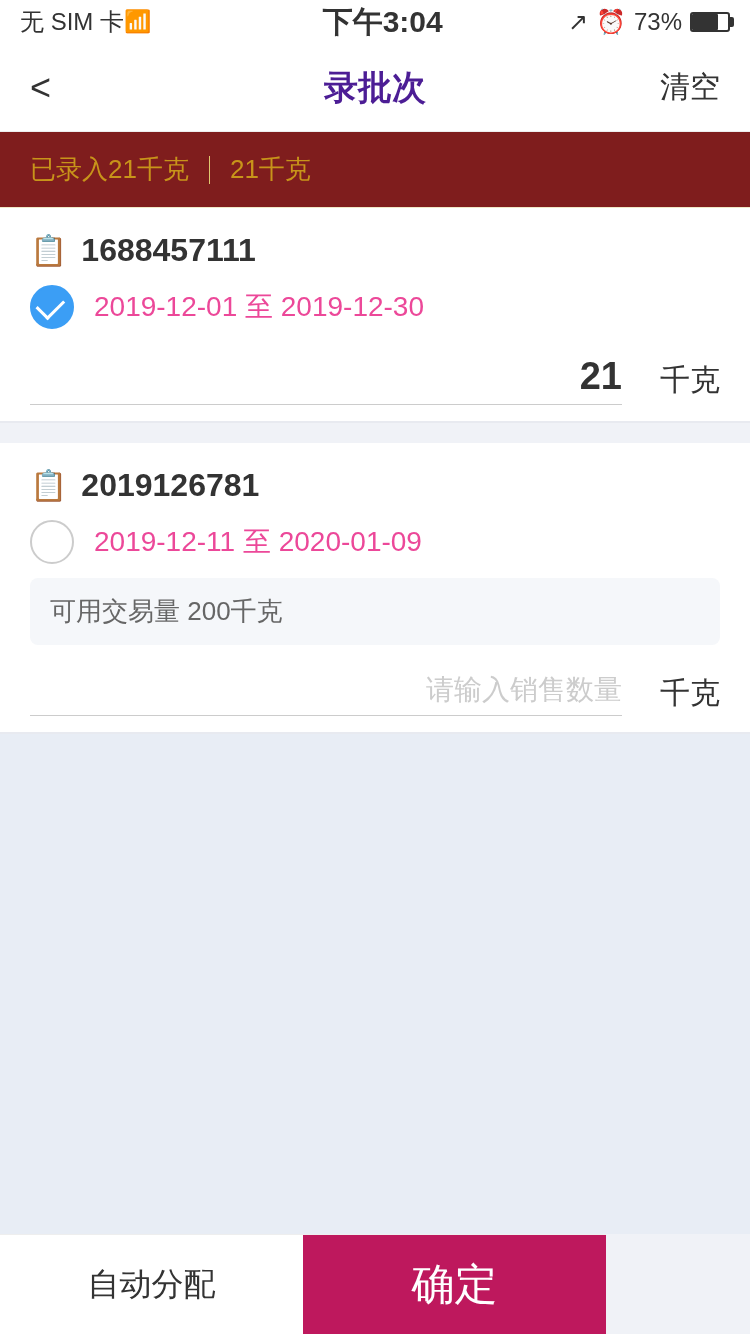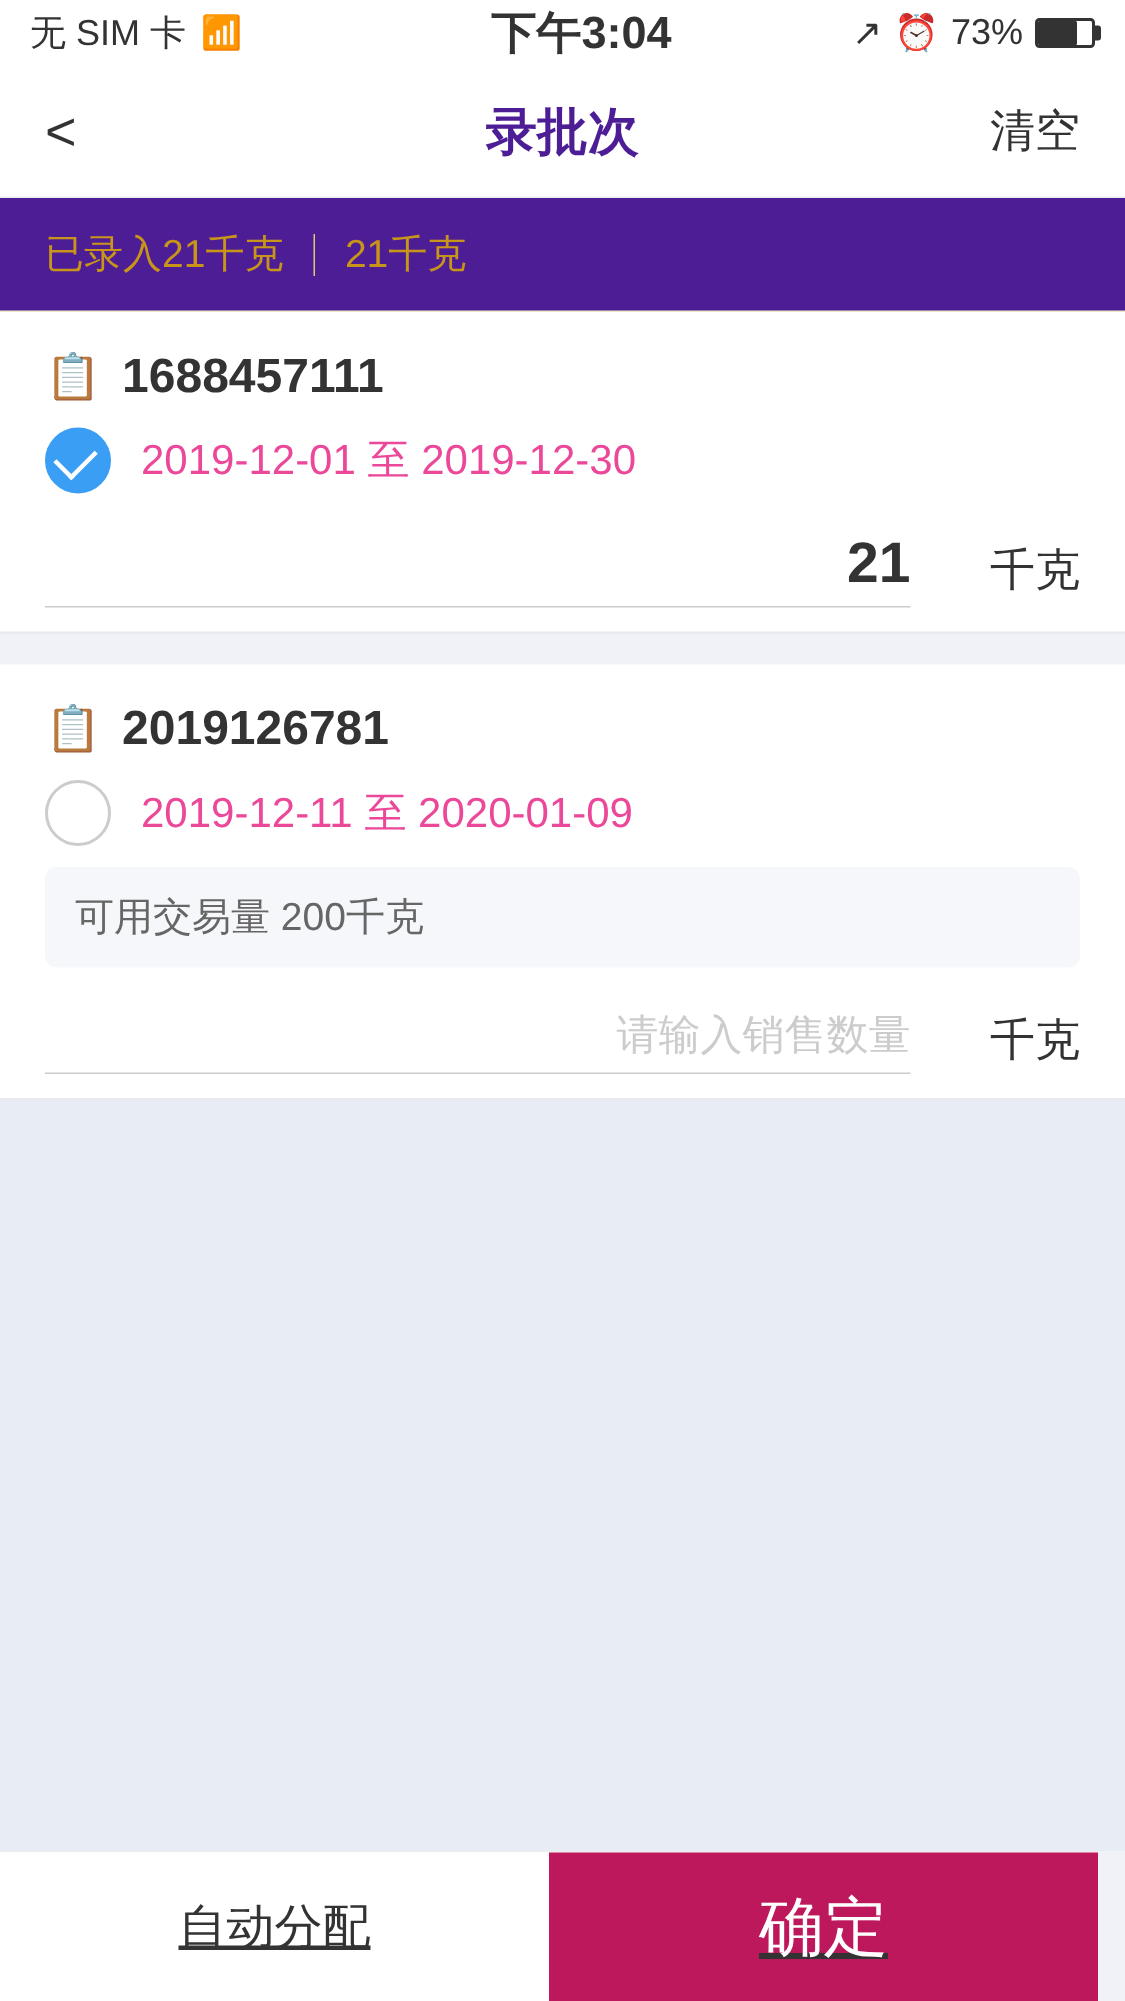--- a/index.html
+++ b/index.html
@@ -17,21 +17,21 @@
     .status-bar {
       height: 44px;
       background: #fff;
       display: flex;
       align-items: center;
       justify-content: space-between;
       padding: 0 20px;
       font-size: 24px;
       font-weight: 500;
     }
-    .status-left { display: flex; align-items: center; gap: 10px; }
+    .status-left { display: flex; align-items: center; }
     .status-center { font-size: 30px; font-weight: 600; margin-left: 46px; }
     .status-right { display: flex; align-items: center; gap: 8px; font-size: 24px; }
     .battery-icon {
       width: 40px; height: 20px; border: 2px solid #333; border-radius: 3px;
       position: relative; display: inline-block;
     }
     .battery-icon::after {
       content: ''; position: absolute; right: -6px; top: 50%;
       transform: translateY(-50%);
       width: 4px; height: 10px; background: #333; border-radius: 0 2px 2px 0;
@@ -62,21 +62,21 @@
       color: #4c1d95;
     }
     .nav-action {
       font-size: 30px;
       color: #333;
       cursor: pointer;
     }
 
     
     .info-banner {
-      background: #4c1d95;
+      background: #7f1d1d;
       padding: 20px 30px;
       display: flex;
       align-items: center;
       gap: 20px;
       border-bottom: 1px solid #f0e8c8;
     }
     .info-tag {
       color: #c8941a;
       font-size: 26px;
     }
@@ -152,21 +152,21 @@
       font-size: 26px;
       color: #666;
     }
 
     
     .qty-row {
       display: flex;
       align-items: center;
       justify-content: space-between;
       padding: 16px 30px;
-      gap: 37px;
+      gap: 22px;
       background: #fff;
     }
     .qty-input-wrapper {
       display: flex;
       align-items: center;
       border-bottom: 1px solid #ccc;
       padding-bottom: 6px;
       flex: 1;
       justify-content: flex-end;
     }
@@ -203,26 +203,25 @@
       background: #e8edf5;
       flex: 1;
       min-height: 420px;
     }
 
     
     .bottom-bar {
       position: fixed;
       bottom: 0;
       left: 0;
-      width: 732px;
+      width: 606px;
       height: 100px;
       display: flex;
       background: #fff;
       border-top: 1px solid #eee;
-      text-decoration: underline;
     }
     .btn-auto {
       flex: 1;
       display: flex;
       align-items: center;
       justify-content: center;
       font-size: 32px;
       color: #333;
       background: #fff;
       cursor: pointer;

